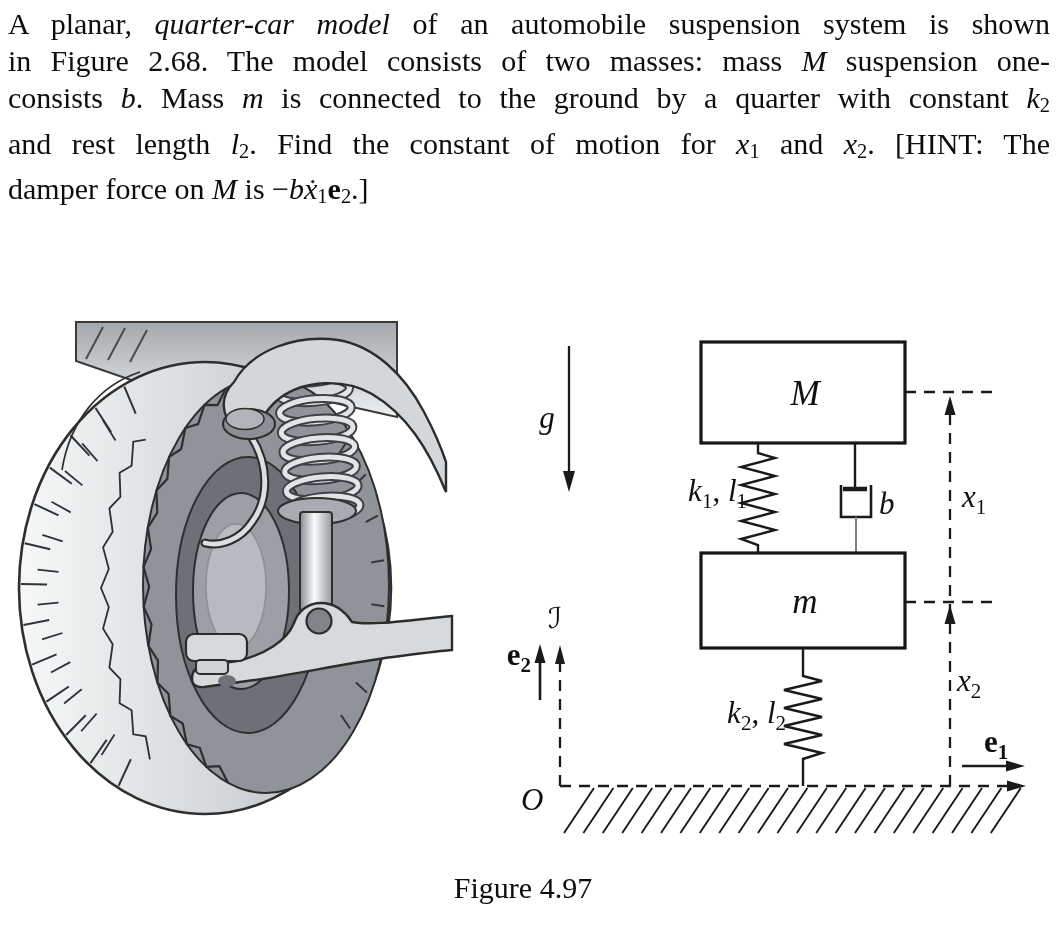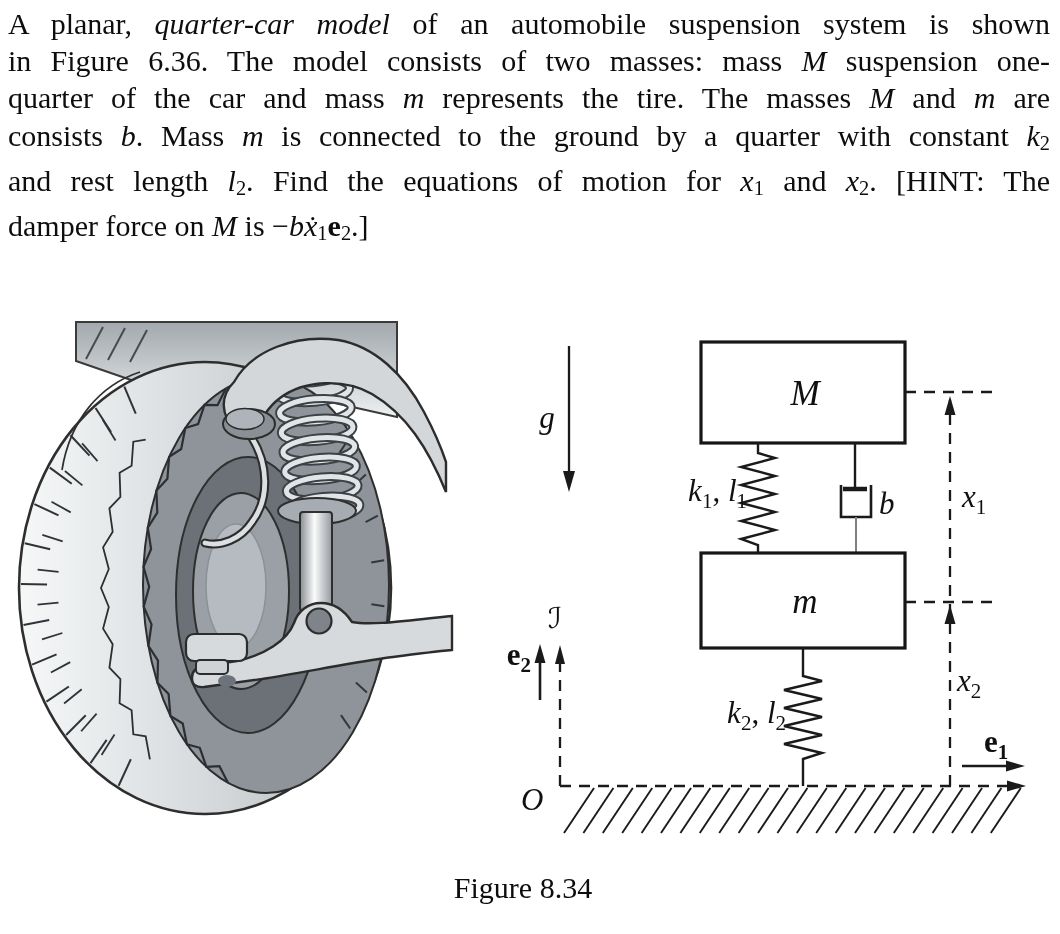--- a/index.html
+++ b/index.html
@@ -27,24 +27,23 @@
   .itx{font-style:italic;}
   .bdx{font-weight:bold;}
 </style>
 </head>
 <body>
 
 <div id="page">
 
   <div class="problem">
     <div class="tline"><span class="seg">A planar, </span><span class="seg it">quarter-car model</span><span class="seg"> of an automobile suspension system is shown</span></div>
-    <div class="tline"><span class="seg">in Figure 6.36. The model consists of two masses: mass </span><span class="seg it">M</span><span class="seg"> suspension one-</span></div>
-    <div class="tline"><span class="seg">quarter of the car and mass </span><span class="seg it">m</span><span class="seg"> represents the tire. The masses </span><span class="seg it">M</span><span class="seg"> and </span><span class="seg it">m</span><span class="seg"> are</span></div>
+    <div class="tline"><span class="seg">in Figure 2.68. The model consists of two masses: mass </span><span class="seg it">M</span><span class="seg"> suspension one-</span></div>
     <div class="tline"><span class="seg">consists </span><span class="seg it">b</span><span class="seg">. Mass </span><span class="seg it">m</span><span class="seg"> is connected to the ground by a quarter with constant </span><span class="seg it">k</span><span class="seg sub">2</span></div>
-    <div class="tline"><span class="seg">and rest length </span><span class="seg it">l</span><span class="seg sub">2</span><span class="seg">. Find the equations of motion for </span><span class="seg it">x</span><span class="seg sub">1</span><span class="seg"> and </span><span class="seg it">x</span><span class="seg sub">2</span><span class="seg">. [HINT: The</span></div>
+    <div class="tline"><span class="seg">and rest length </span><span class="seg it">l</span><span class="seg sub">2</span><span class="seg">. Find the constant of motion for </span><span class="seg it">x</span><span class="seg sub">1</span><span class="seg"> and </span><span class="seg it">x</span><span class="seg sub">2</span><span class="seg">. [HINT: The</span></div>
     <div class="tline last"><span class="seg">damper force on </span><span class="seg it">M</span><span class="seg"> is −</span><span class="seg it">b</span><span class="seg it">ẋ</span><span class="seg sub">1</span><span class="seg bd">e</span><span class="seg sub">2</span><span class="seg">.]</span></div>
   </div>
 
   <svg class="illu" width="455" height="560" viewBox="0 298 455 560">
     <defs>
       <linearGradient id="gBody" x1="0" y1="0" x2="0" y2="1">
         <stop offset="0" stop-color="#a2a8ad"></stop>
           <stop offset="1" stop-color="#edf0f1"></stop>
       </linearGradient>
       <linearGradient id="gTire" x1="0" y1="0" x2="1" y2="0">
@@ -247,14 +246,14 @@
       <line x1="905" y1="392" x2="992" y2="392" stroke="#1a1a1a" stroke-width="2.3" stroke-dasharray="11,8"></line>
       <line x1="905" y1="602" x2="992" y2="602" stroke="#1a1a1a" stroke-width="2.3" stroke-dasharray="11,8"></line>
       <line x1="950" y1="786" x2="950" y2="400" stroke="#1a1a1a" stroke-width="2.3" stroke-dasharray="11,8"></line>
       <polygon points="950,396 944.5,415 955.5,415" fill="#1a1a1a"></polygon>
       <polygon points="950,605 944.5,624 955.5,624" fill="#1a1a1a"></polygon>
       <text class="dl" x="962" y="507"><tspan class="itx">x</tspan><tspan class="dls" dy="7">1</tspan></text>
       <text class="dl" x="957" y="691"><tspan class="itx">x</tspan><tspan class="dls" dy="7">2</tspan></text>
     </g>
   </svg>
 
-  <div class="caption">Figure 8.34</div>
+  <div class="caption">Figure 4.97</div>
 </div>
 
 </body></html>

